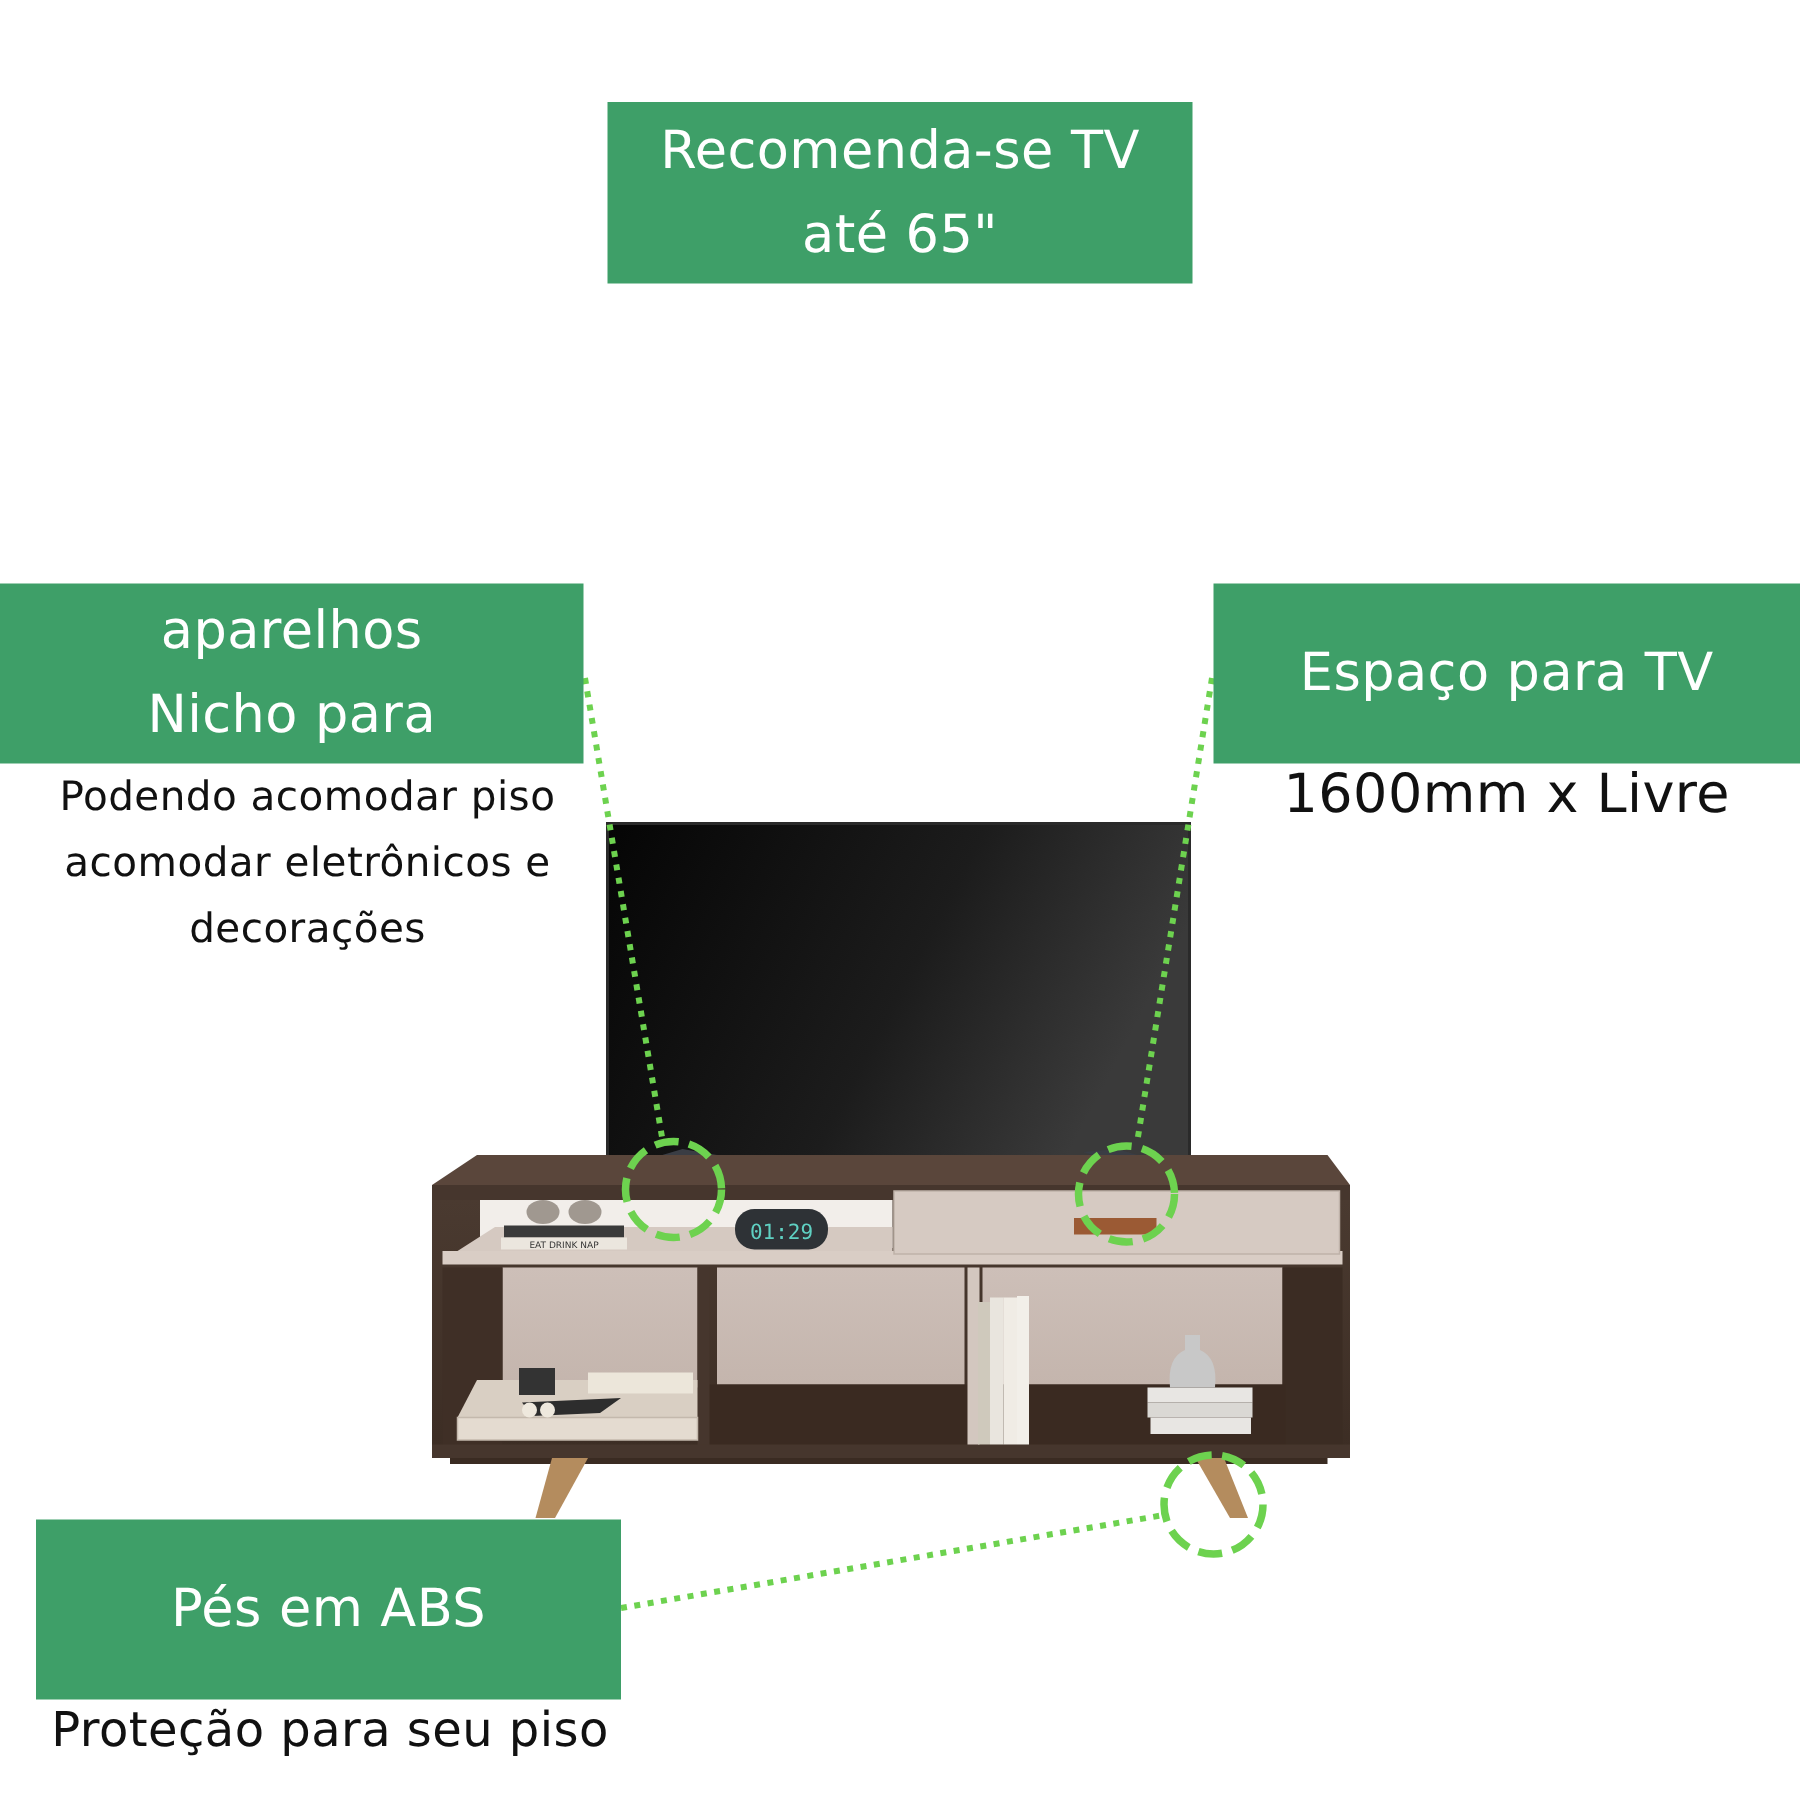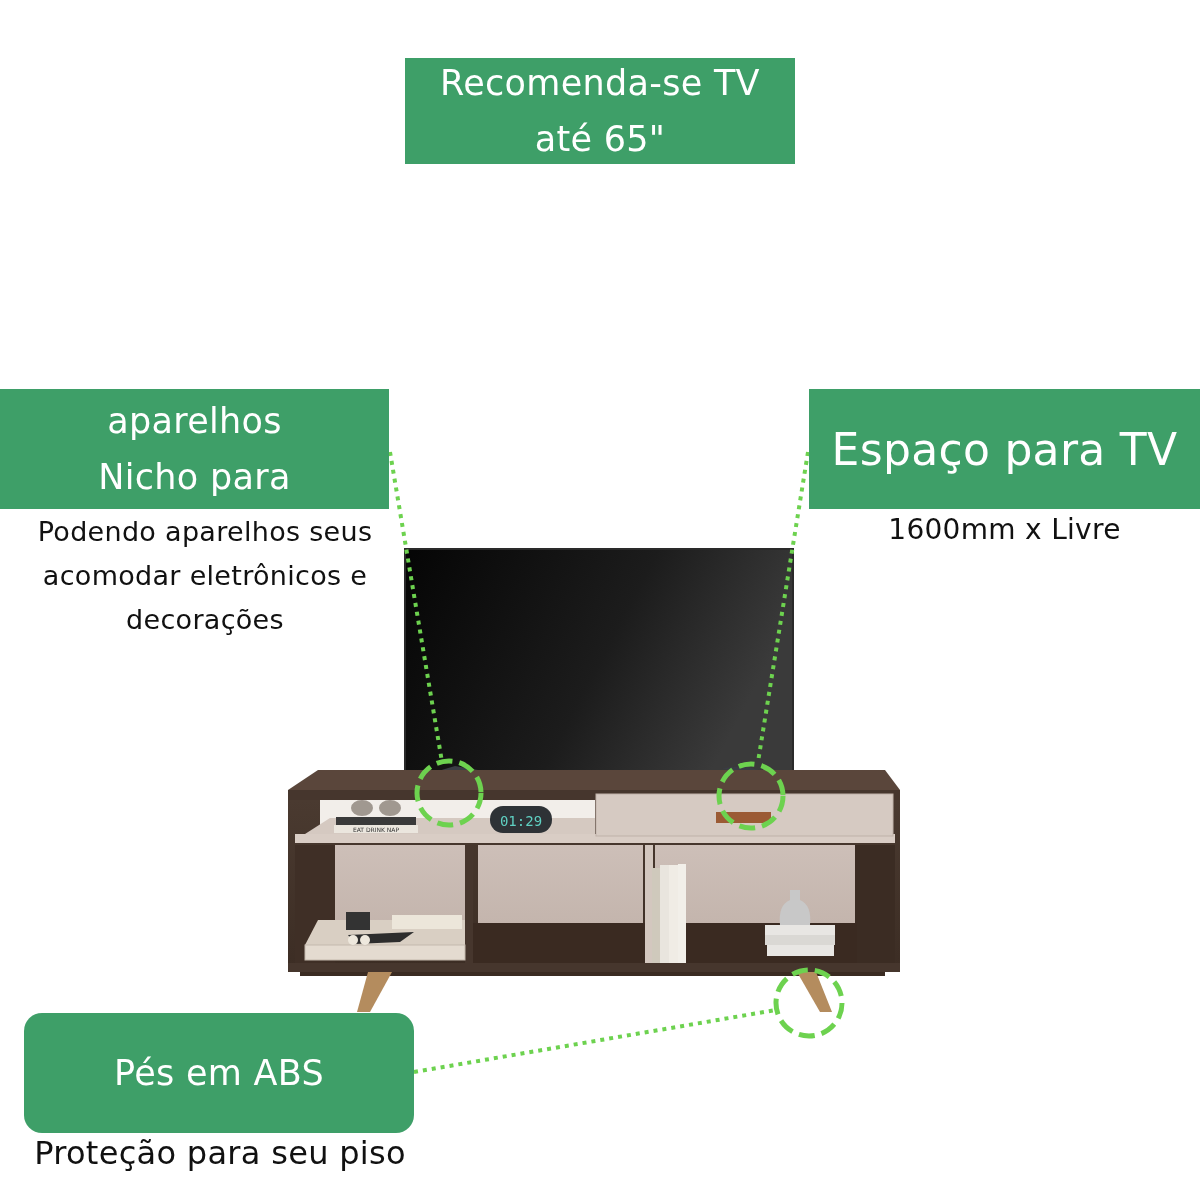--- a/index.html
+++ b/index.html
@@ -31,43 +31,42 @@
     .caption {
       position: absolute;
       color: #111111;
       text-align: center;
       font-family: "DejaVu Sans", sans-serif;
       letter-spacing: 0.3px;
     }
     .caption span { display: block; }
 
     #box-top {
-      left: 405px; top: 58px; width: 390px; height: 106px;
+      left: 405px; top: 68px; width: 390px; height: 121px;
       font-size: 35px; line-height: 56px;
     }
     #box-nicho {
       left: 0px; top: 389px; width: 389px; height: 120px;
       font-size: 35px; line-height: 56px;
     }
     #box-espaco {
       left: 809px; top: 389px; width: 391px; height: 120px;
-      font-size: 44px;
+      font-size: 35px;
     }
     #box-pes {
       left: 24px; top: 1013px; width: 390px; height: 120px;
       font-size: 35px;
-      border-radius: 18px;
     }
     #cap-nicho {
       left: 0px; top: 510px; width: 410px;
       font-size: 27px; line-height: 44px;
     }
     #cap-espaco {
       left: 809px; top: 510px; width: 391px;
-      font-size: 28px; line-height: 40px;
+      font-size: 36px; line-height: 40px;
     }
     #cap-pes {
       left: 20px; top: 1133px; width: 400px;
       font-size: 32px; line-height: 40px;
     }
 
     #scene {
       position: absolute;
       left: 0; top: 0;
       width: 1200px; height: 1200px;
@@ -186,21 +185,21 @@
 <div id="box-top" class="label-box">
   <span>Recomenda-se TV</span>
   <span>até 65"</span>
 </div>
 
 <div id="box-nicho" class="label-box">
   <span>aparelhos</span>
   <span>Nicho para</span>
 </div>
 <div id="cap-nicho" class="caption">
-  <span>Podendo aparelhos seus</span>
+  <span>Podendo acomodar piso</span>
   <span>acomodar eletrônicos e</span>
   <span>decorações</span>
 </div>
 
 <div id="box-espaco" class="label-box">
   <span>Espaço para TV</span>
 </div>
 <div id="cap-espaco" class="caption">
   <span>1600mm x Livre</span>
 </div>

